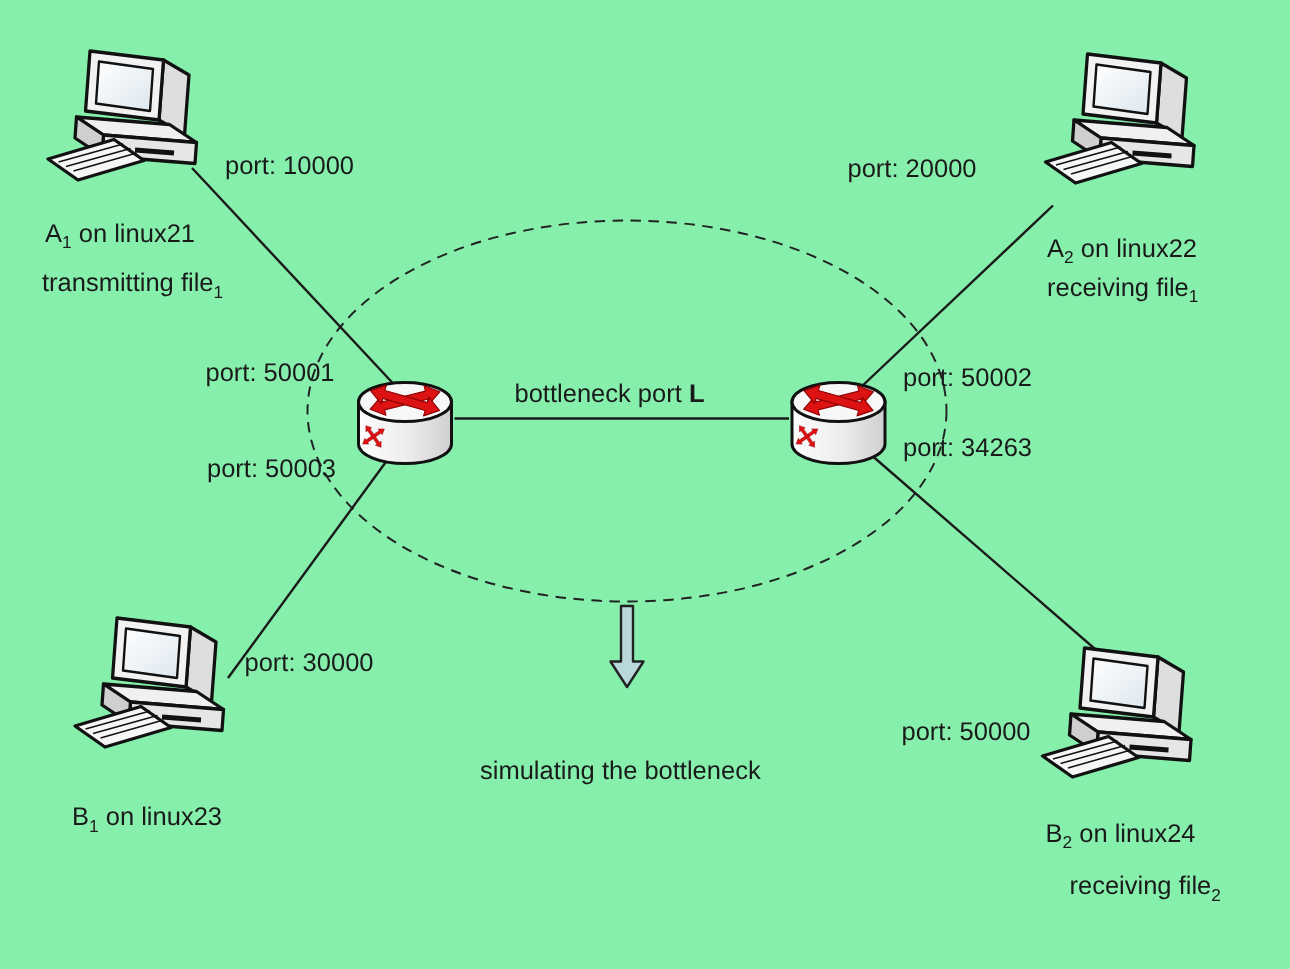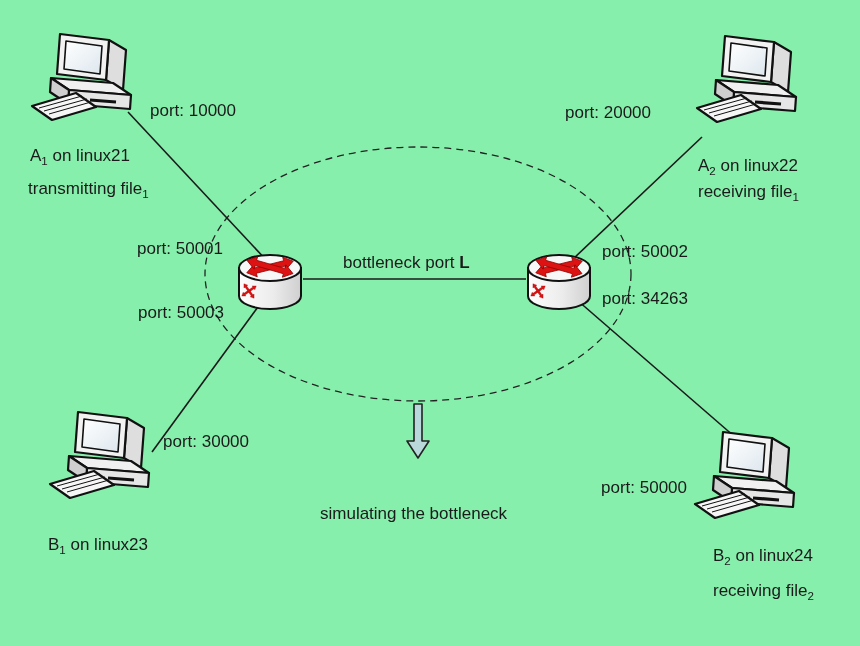--- a/index.html
+++ b/index.html
@@ -105,21 +105,21 @@
   <div class="lbl" style="left:28px;top:179px"><span>transmitting file</span><sub>1</sub></div>
 
   <div class="lbl" style="left:565px;top:103px">port: 20000</div>
   <div class="lbl" style="left:698px;top:156px"><span>A</span><sub>2</sub><span> on linux22</span></div>
   <div class="lbl" style="left:698px;top:182px"><span>receiving file</span><sub>1</sub></div>
 
   <div class="lbl" style="left:163px;top:432px">port: 30000</div>
   <div class="lbl" style="left:48px;top:535px"><span>B</span><sub>1</sub><span> on linux23</span></div>
 
   <div class="lbl" style="left:601px;top:478px">port: 50000</div>
-  <div class="lbl" style="left:713px;top:546px"><span>B</span><sub>2</sub><span> on linux24</span></div>
+  <div class="lbl" style="left:697px;top:546px"><span>B</span><sub>2</sub><span> on linux24</span></div>
   <div class="lbl" style="left:713px;top:581px"><span>receiving file</span><sub>2</sub></div>
 
   <div class="lbl" style="left:137px;top:239px">port: 50001</div>
   <div class="lbl" style="left:138px;top:303px">port: 50003</div>
   <div class="lbl" style="left:602px;top:242px">port: 50002</div>
   <div class="lbl" style="left:602px;top:289px">port: 34263</div>
 
   <div class="lbl" style="left:343px;top:253px"><span>bottleneck port </span><b>L</b></div>
 
   <div class="lbl" style="left:320px;top:504px">simulating the bottleneck</div>

